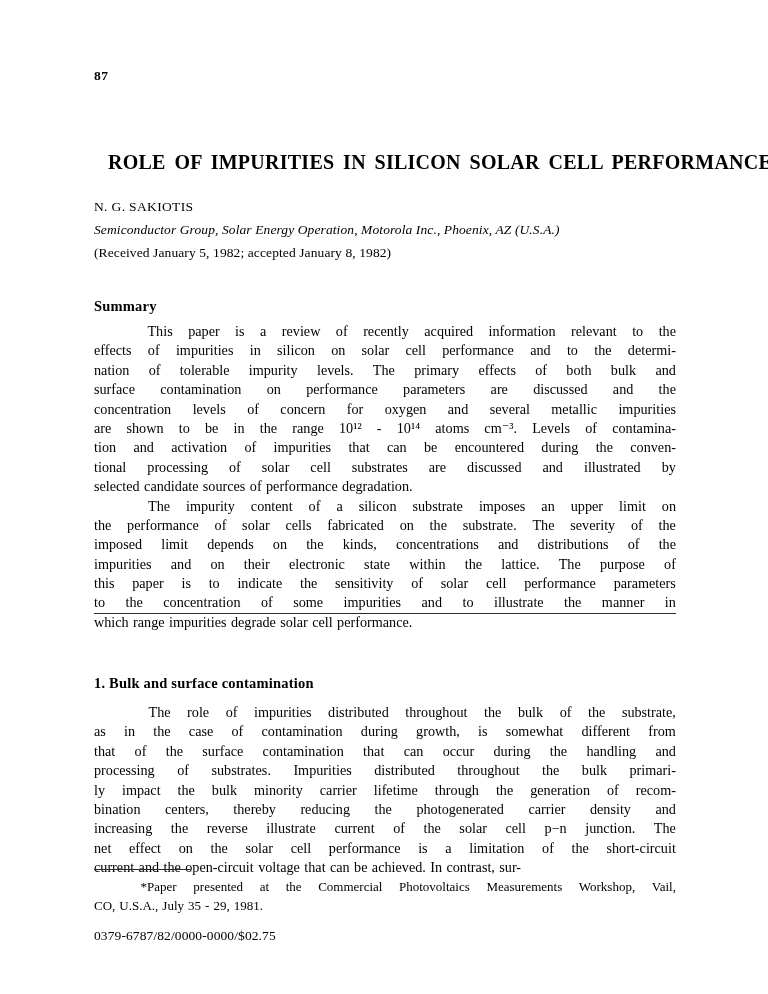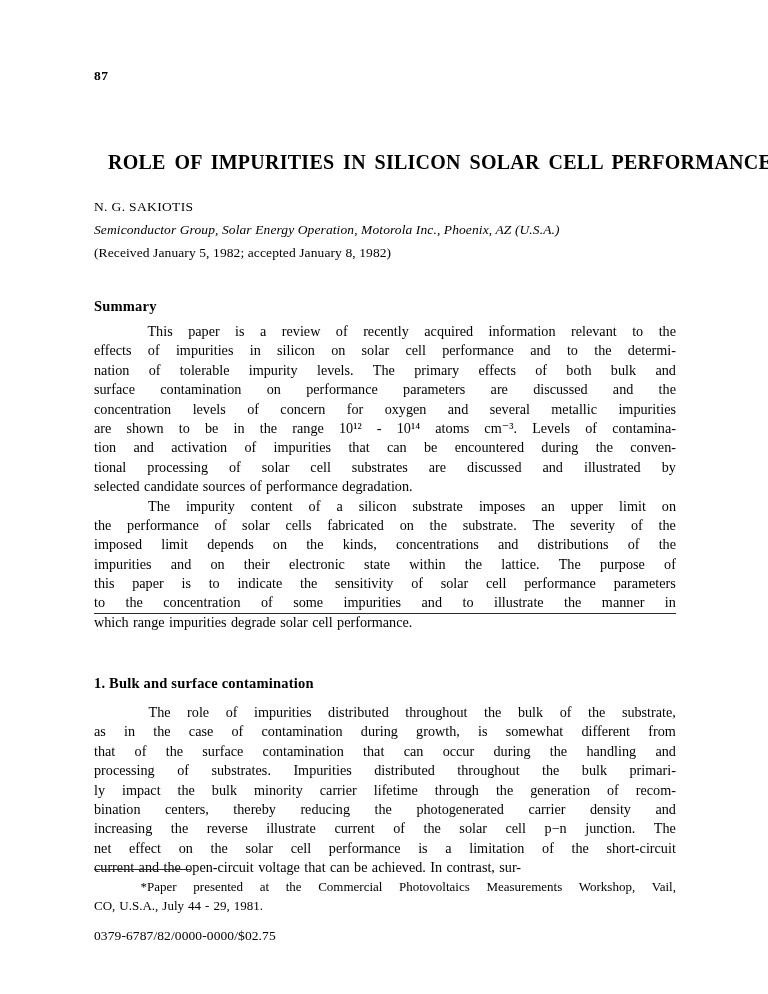--- a/index.html
+++ b/index.html
@@ -233,20 +233,20 @@
         <div class="ln j"><span>bination</span><span>centers,</span><span>thereby</span><span>reducing</span><span>the</span><span>photogenerated</span><span>carrier</span><span>density</span><span>and</span></div>
         <div class="ln j"><span>increasing</span><span>the</span><span>reverse</span><span>illustrate</span><span>current</span><span>of</span><span>the</span><span>solar</span><span>cell</span><span>p−n</span><span>junction.</span><span>The</span></div>
         <div class="ln j"><span>net</span><span>effect</span><span>on</span><span>the</span><span>solar</span><span>cell</span><span>performance</span><span>is</span><span>a</span><span>limitation</span><span>of</span><span>the</span><span>short-circuit</span></div>
         <div class="ln last"><span>current</span><span>and</span><span>the</span><span>open-circuit</span><span>voltage</span><span>that</span><span>can</span><span>be</span><span>achieved.</span><span>In</span><span>contrast,</span><span>sur-</span></div>
       </div>
     </div>
 
   <div class="rule-footnote"></div>
   <div class="footnote">
       <div class="fn-ln j"><span class="fn-indent"></span><span>*Paper</span><span>presented</span><span>at</span><span>the</span><span>Commercial</span><span>Photovoltaics</span><span>Measurements</span><span>Workshop,</span><span>Vail,</span></div>
-      <div class="fn-ln last"><span>CO,</span><span>U.S.A.,</span><span>July</span><span>44</span><span>-</span><span>29,</span><span>1981.</span></div>
+      <div class="fn-ln last"><span>CO,</span><span>U.S.A.,</span><span>July</span><span>35</span><span>-</span><span>29,</span><span>1981.</span></div>
     </div>
 
   <div class="imprint">
     <div class="issn-line">0379-6787/82/0000-0000/$02.75</div>
   </div>
 
 </div>
 
 </body></html>

